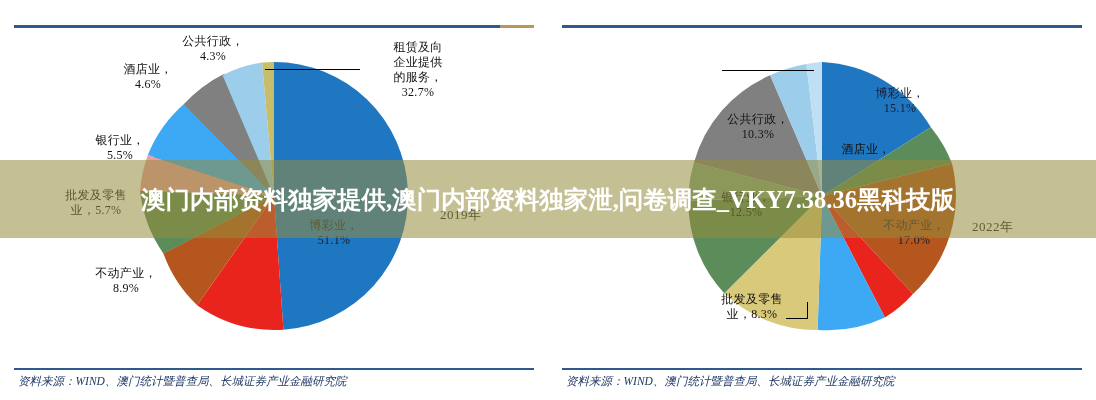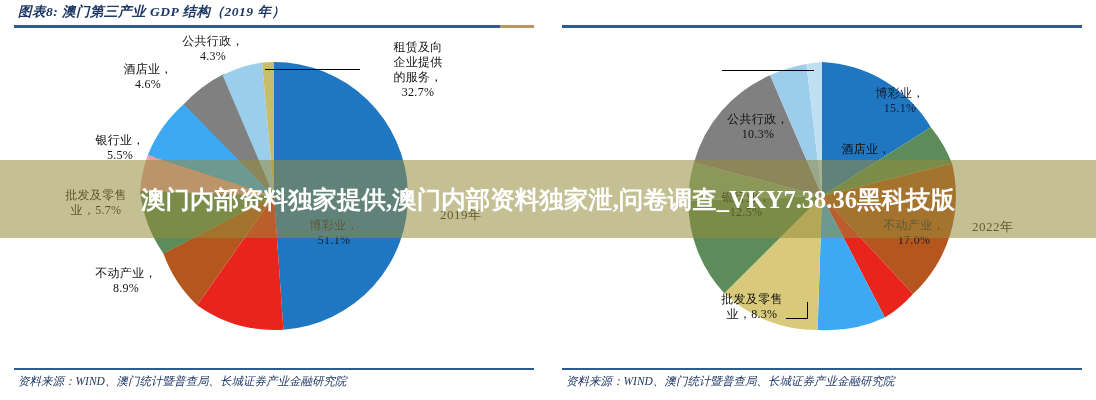--- a/index.html
+++ b/index.html
@@ -60,21 +60,20 @@
     pointer-events:none;
   }
 </style>
 </head>
 <body>
 
 <div class="page">
 
   <div class="panel left">
 
-    <div class="chart-title">图表8: 澳门第三产业 GDP 结构（2019 年）</div>
     <div class="title-rule accent"></div>
 
     <div class="pie-wrap">
       <svg class="pie-svg" width="548" height="338" viewBox="0 0 548 338">
 
         <path d="M274 168 L274 34 A134 134 0 0 1 283.42 301.67 Z" fill="#1F77C2"></path>
 
         <path d="M274 168 L283.42 301.67 A134 134 0 0 1 197.15 277.21 Z" fill="#E8241C"></path>
 
         <path d="M274 168 L197.15 277.21 A134 134 0 0 1 163.41 225.59 Z" fill="#B5561E"></path>

